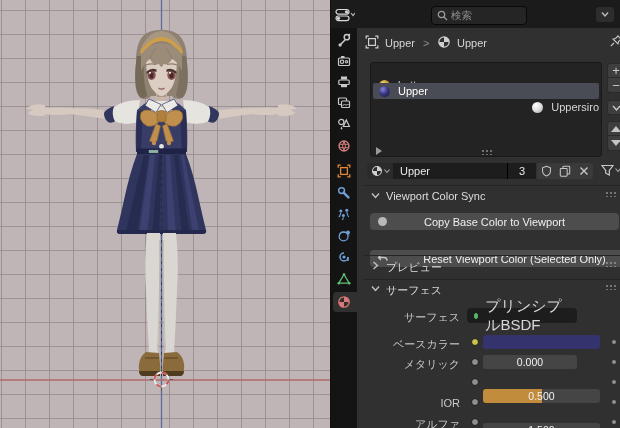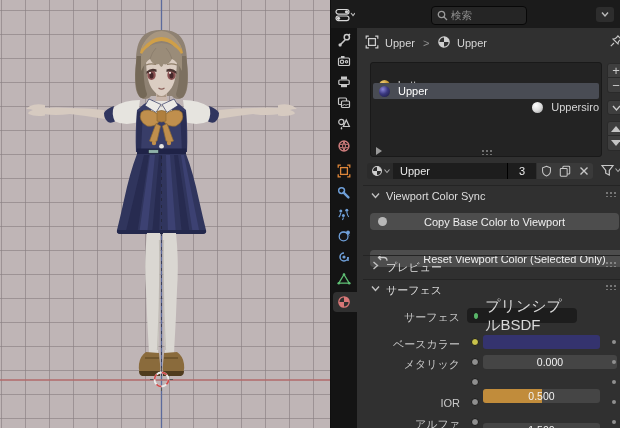--- a/index.html
+++ b/index.html
@@ -415,21 +415,21 @@
         <span style="font-size:15px;color:#d8d8d8;">プリンシプルBSDF</span>
       </div>
 
       <span class="label-r" style="top:309px;">ベースカラー</span>
       <span class="socket" style="left:108px;top:310px;background:#c9c34b;"></span>
       <div class="abs" style="left: 120px; top: 307px; width: 117px; height: 14px; border-radius: 3px; background: rgb(52, 51, 110);"></div>
       <span class="deco" style="left:249px;top:312px;"></span>
 
       <span class="label-r" style="top:329px;">メタリック</span>
       <span class="socket" style="left:108px;top:330px;background:#8f8f8f;"></span>
-      <div class="abs slider" style="left:120px;top:327px;width:134px;">
+      <div class="abs slider" style="left:120px;top:327px;width:94px;">
         <div class="fill" style="background: rgb(193, 140, 59); width: 0%;"></div>
         <div class="val">0.000</div>
       </div>
       <span class="deco" style="left:249px;top:332px;"></span>
 
       <span class="socket" style="left:108px;top:350px;background:#8f8f8f;"></span>
       <div class="abs slider" style="left:120px;top:347px;width:117px;">
         <div class="fill" style="background: rgb(193, 140, 59); width: 50%;"></div>
         <div class="val">0.500</div>
       </div>

